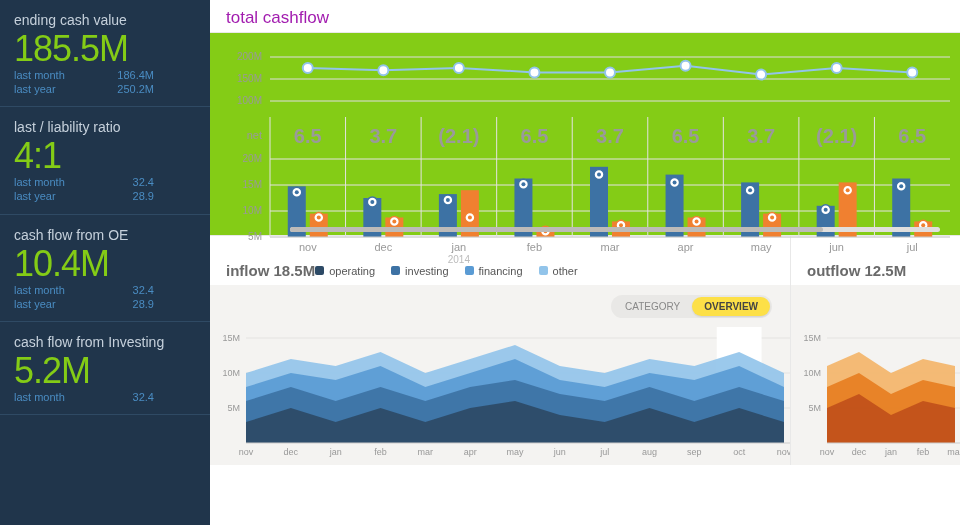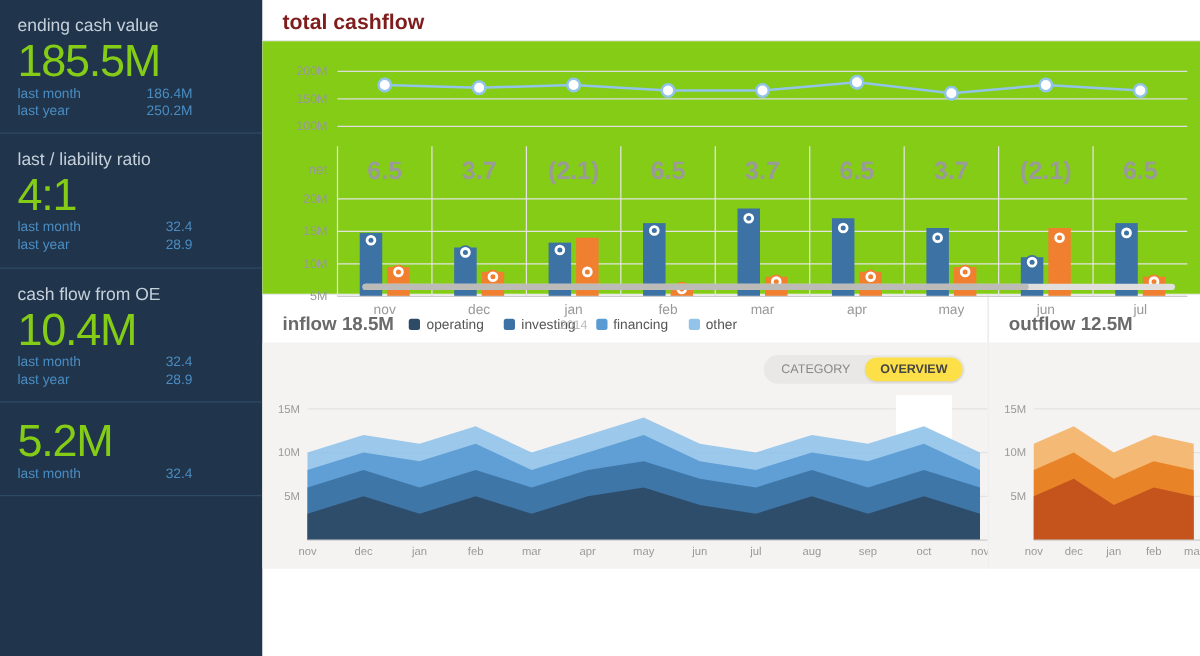--- a/index.html
+++ b/index.html
@@ -52,22 +52,22 @@
   }
   .panel-header {
     display: flex;
     align-items: center;
     padding: 8px 16px 4px 16px;
     border-bottom: 1px solid #e8e8e8;
     gap: 16px;
   }
   .panel-title {
     font-size: 17px;
-    font-weight: 700;
-    color: #7f1d1d;
+    font-weight: 400;
+    color: #a21caf;
   }
   .legend {
     display: flex;
     gap: 16px;
     font-size: 11px;
     color: #555;
     align-items: center;
   }
   .legend-item { display: flex; align-items: center; gap: 5px; }
   .chart-top {
@@ -83,22 +83,21 @@
   }
   .subpanel {
     flex: 1;
     display: flex;
     flex-direction: column;
   }
   .subpanel + .subpanel { border-left: 1px solid #e8e8e8; }
   .sub-header {
     display: flex;
     align-items: center;
-    padding: 15px 16px 6px 16px;
-    gap: 12px;
+    padding: 26px 16px 6px 16px;
   }
   .sub-title { font-size: 15px; font-weight: 700; color: #6a6a6a; }
   .chart-bottom {
     background: #f4f3f1;
     flex: 1;
     padding: 6px 0 0 0;
     position: relative;
   }
   .toggle {
     position: absolute;
@@ -166,20 +165,21 @@
     <div class="metric-sub">
         <span>last month</span>
         <span>32.4</span>
       </div>
     <div class="metric-sub">
         <span>last year</span>
         <span>28.9</span>
       </div>
   </div>
   <div class="metric">
+    <div class="metric-label">cash flow from Investing</div>
     <div class="metric-value">5.2M</div>
     <div class="metric-sub">
         <span>last month</span>
         <span>32.4</span>
       </div>
   </div>
 </div>
 
 <div class="main">
 

